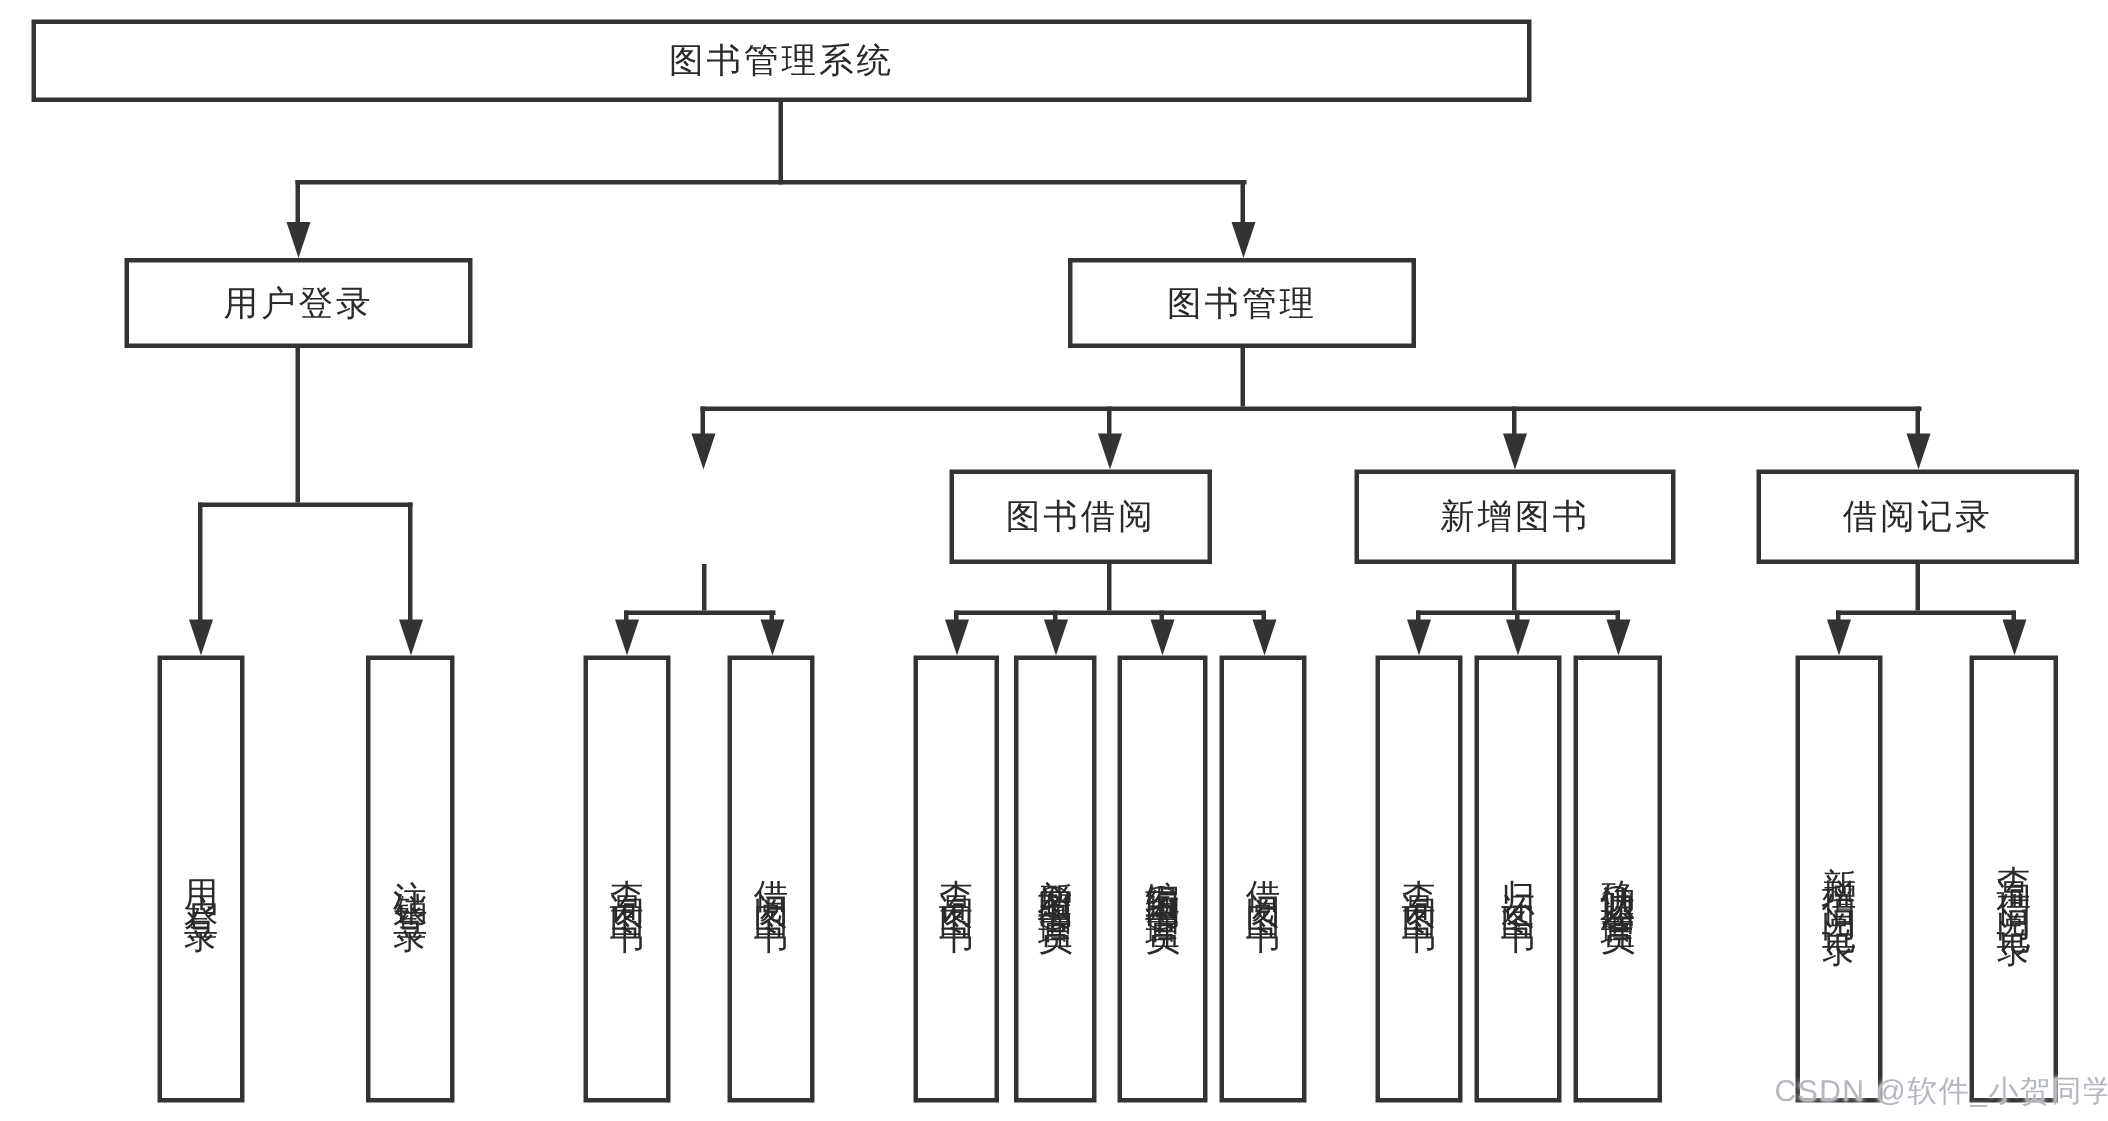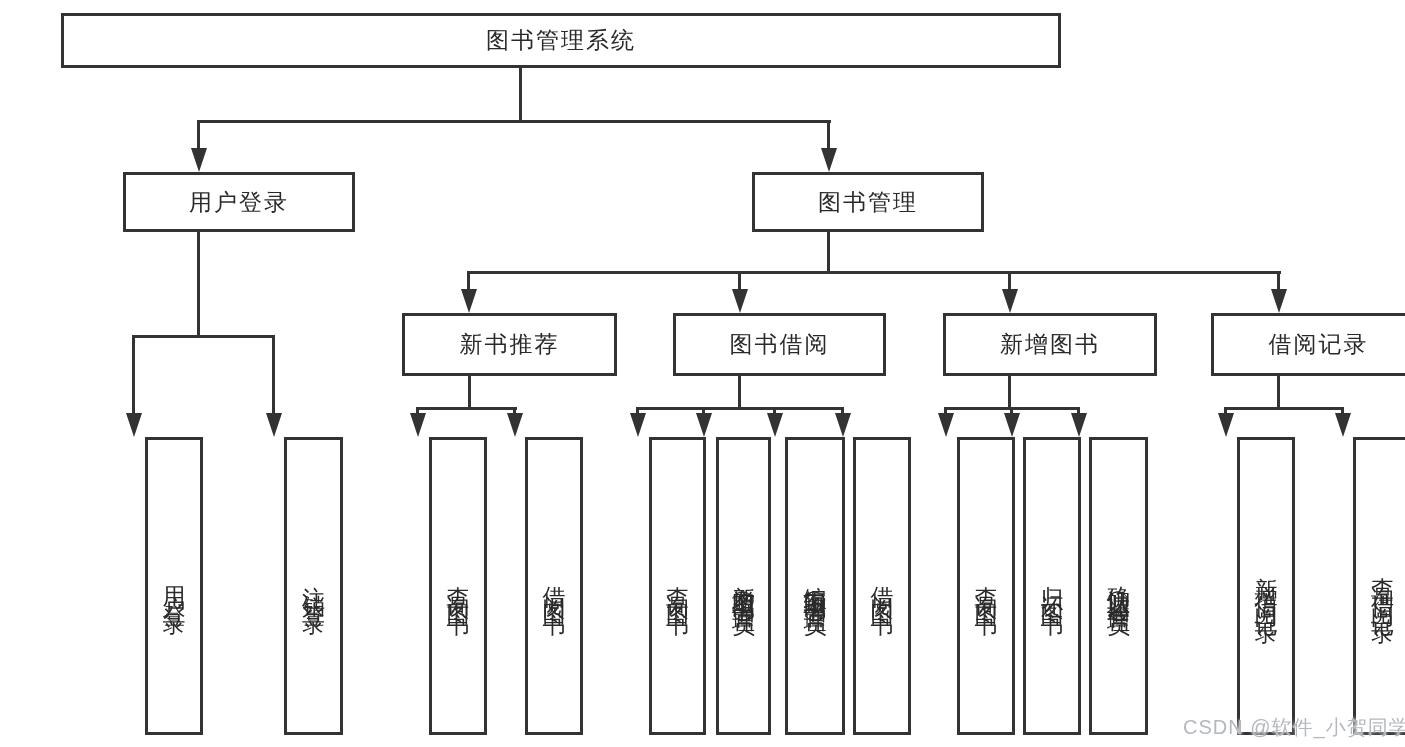--- a/index.html
+++ b/index.html
@@ -20,21 +20,20 @@
   }
   .box {
     position: absolute;
     background: var(--box_bg);
     border: 3px solid var(--line);
     display: flex;
     align-items: center;
     justify-content: center;
     color: var(--text);
     z-index: 2;
-    margin-left: 40px;
   }
   .hbox span {
     font-size: 23px;
     letter-spacing: 2px;
     white-space: nowrap;
   }
   .leaf { top: 437px; height: 298px; }
   .leaf span {
     writing-mode: vertical-rl;
     text-orientation: mixed;
@@ -79,24 +78,21 @@
     <span>图书管理系统</span>
   </div>
 
   <div class="box hbox" style="left:83px; top:172px; width:232px; height:60px;">
     <span>用户登录</span>
   </div>
   <div class="box hbox" style="left:712px; top:172px; width:232px; height:60px;">
     <span>图书管理</span>
   </div>
 
-  <div class="box hbox" style="left:362px; top:313px; width:215px; height:63px;">
-    <span>新书推荐</span>
-  </div>
-  <div class="box hbox" style="left:633px; top:313px; width:213px; height:63px;">
+  <div class="box hbox" style="left:633px; top:313px; width:175px; height:63px;">
     <span>图书借阅</span>
   </div>
   <div class="box hbox" style="left:903px; top:313px; width:214px; height:63px;">
     <span>新增图书</span>
   </div>
   <div class="box hbox" style="left:1171px; top:313px; width:215px; height:63px;">
     <span>借阅记录</span>
   </div>
 
   <div class="box leaf" style="left:105px; width:58px;">

